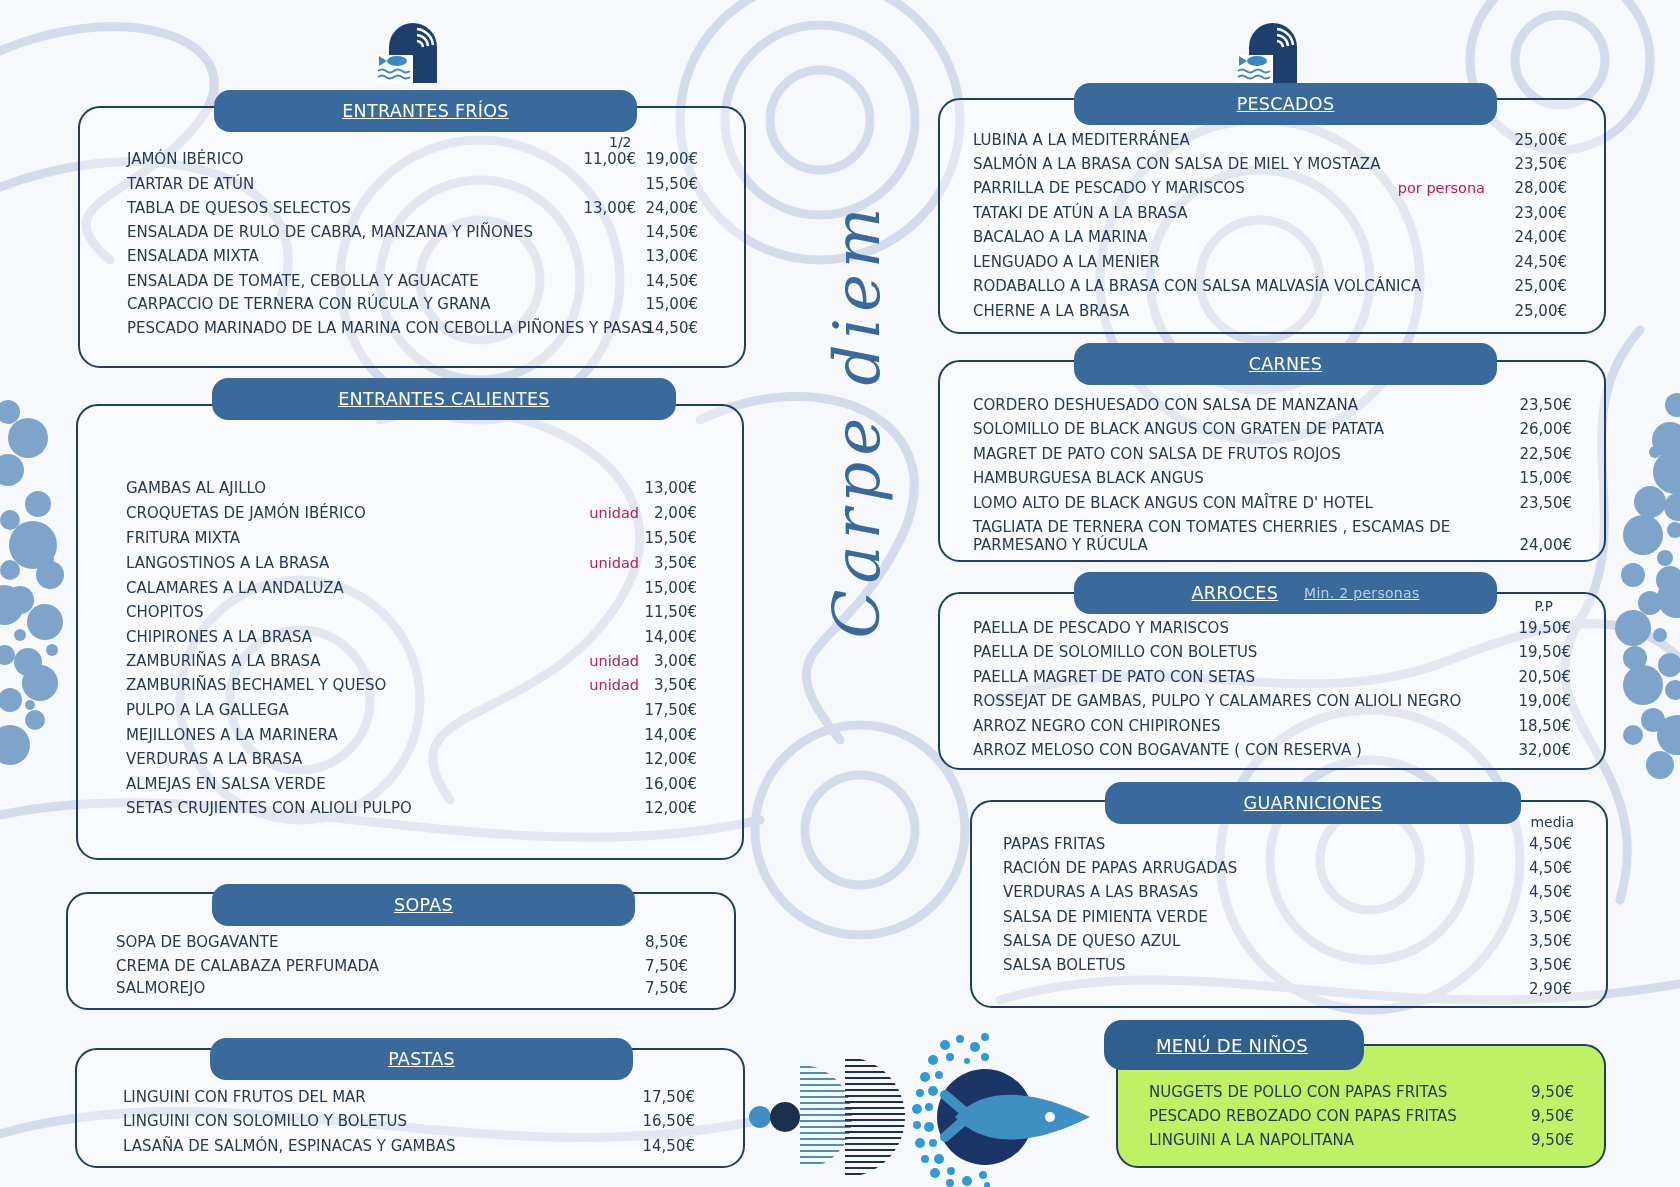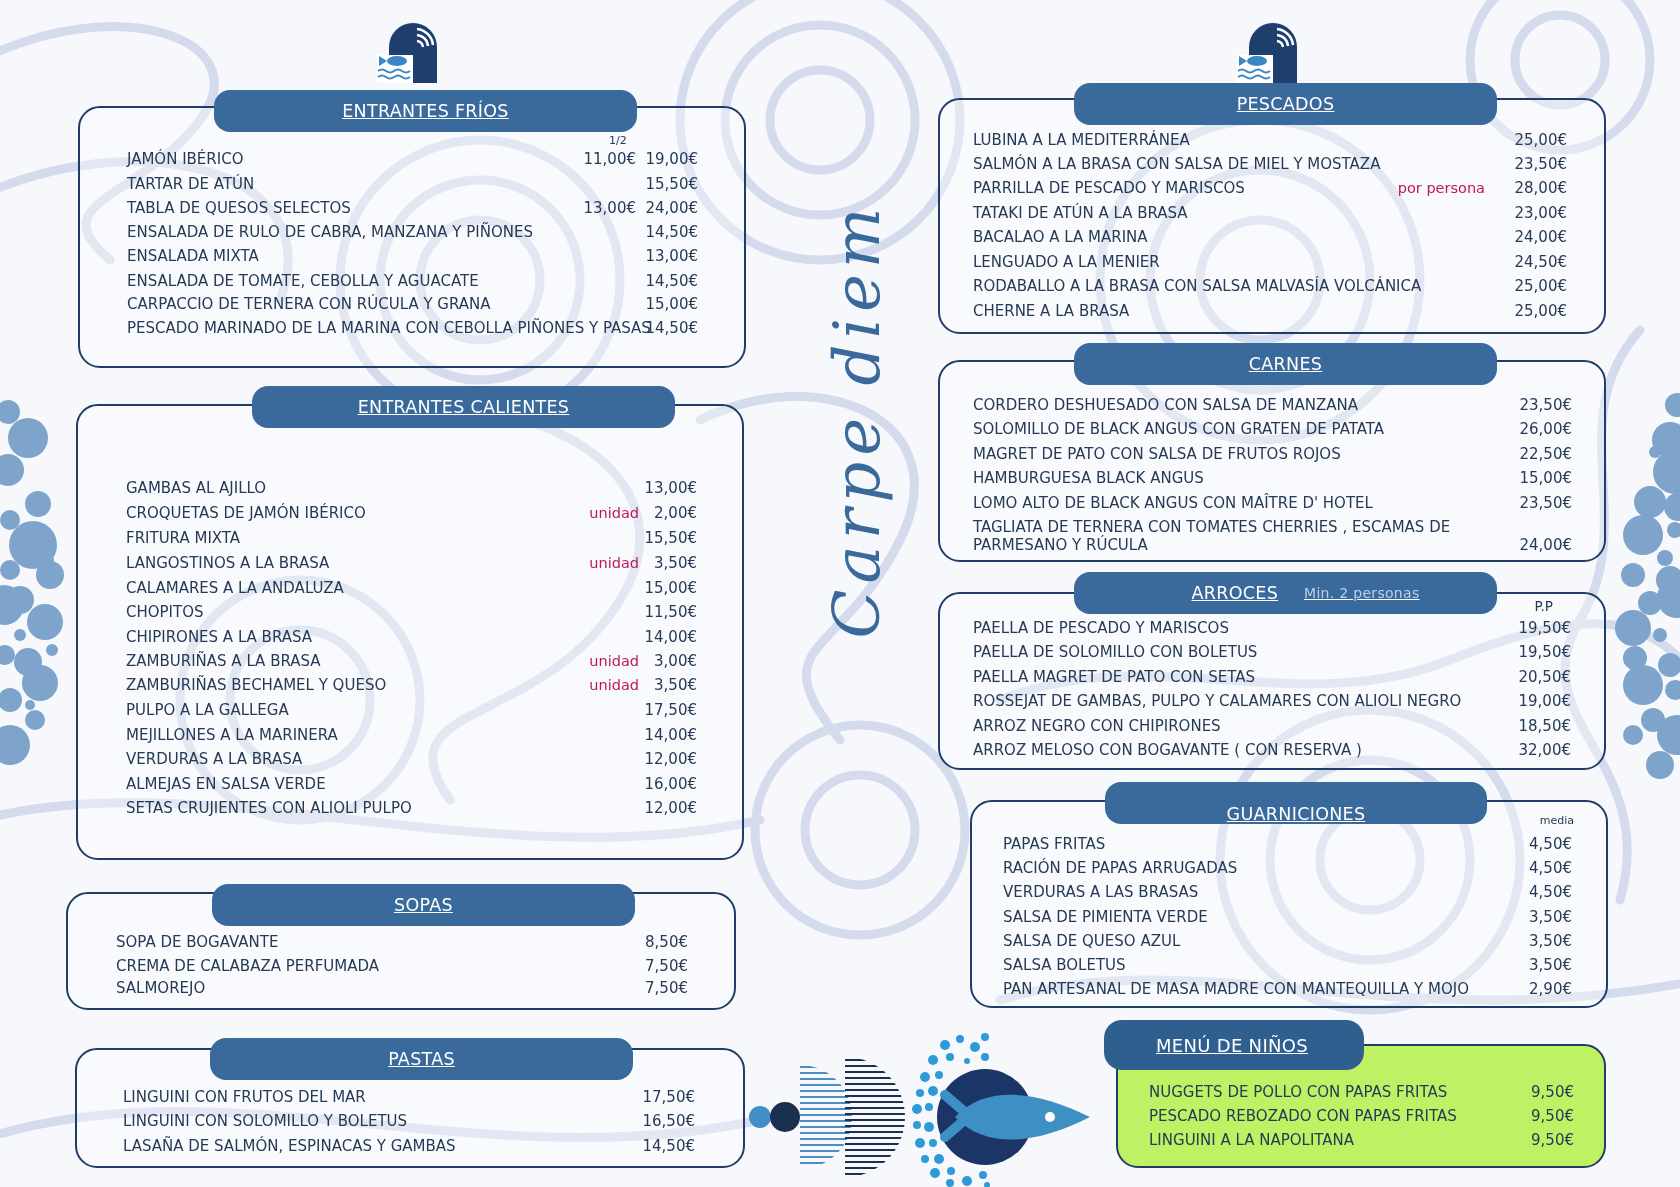--- a/index.html
+++ b/index.html
@@ -34,21 +34,21 @@
   .rows { position: absolute; left: 0; right: 0; }
   .row {
     position: absolute; left: 0; right: 0; height: 22px;
     font-size: 15px; line-height: 22px; color: #263a55;
     white-space: nowrap;
   }
   .row .name { position: absolute; left: 0; }
   .row .note { position: absolute; font-size: 14.5px; color: #be185d; }
   .row .price { position: absolute; right: 0; text-align: right; }
   .row .price2 { position: absolute; text-align: right; }
-  .col-note { position: absolute; font-size: 11px; color: #263a55; z-index: 3; }
+  .col-note { position: absolute; font-size: 14px; color: #263a55; z-index: 3; }
   .logo { position: absolute; z-index: 3; }
   .carpe { position: absolute; z-index: 3; }
   .bubbles { position: absolute; z-index: 1; }
   .fish-art { position: absolute; z-index: 3; }
   .kids { background: #bef264; border-color: #1f3d66; }
   .kids-header { background: #2f5f8f; justify-content: flex-start; padding-left: 52px; border-radius: 18px; }
 </style>
 </head>
 <body>
 
@@ -274,21 +274,21 @@
     <div class="row" style="top:296px">
         <span class="name">ALMEJAS EN SALSA VERDE</span>
         <span class="price">16,00€</span>
       </div>
     <div class="row" style="top:320px">
         <span class="name">SETAS CRUJIENTES CON ALIOLI PULPO</span>
         <span class="price">12,00€</span>
       </div>
   </div>
 </div>
-<div class="section-header" style="left:212px;top:386px;width:423px;margin-left:40px;">
+<div class="section-header" style="left:212px;top:378px;width:464px;">
     <span>ENTRANTES CALIENTES</span>
   </div>
 
 <div class="section" style="left:66px;top:892px;width:670px;height:118px;">
   <div class="rows" style="left:48px;right:46px;top:37px;">
     <div class="row" style="top:0">
         <span class="name">SOPA DE BOGAVANTE</span>
         <span class="price">8,50€</span>
       </div>
     <div class="row" style="top:24px">
@@ -542,26 +542,25 @@
       </div>
     <div class="row" style="top:97px">
         <span class="name">SALSA DE QUESO AZUL</span>
         <span class="price">3,50€</span>
       </div>
     <div class="row" style="top:121px">
         <span class="name">SALSA BOLETUS</span>
         <span class="price">3,50€</span>
       </div>
     <div class="row" style="top:145px">
-        <span class="name">PAN ARTESANAL DE MASA MADRE CON MANTEQUILLA Y MOJO</span>
         <span class="price">2,90€</span>
       </div>
   </div>
 </div>
-<div class="section-header" style="left:1105px;top:782px;width:382px;align-items:flex-end;">
+<div class="section-header" style="left:1105px;top:782px;width:416px;">
     <span>GUARNICIONES</span>
   </div>
 
 <div class="section kids" style="left:1116px;top:1044px;width:490px;height:124px;">
   <div class="rows" style="left:31px;right:30px;top:35px;">
     <div class="row" style="top:0">
         <span class="name">NUGGETS DE POLLO CON PAPAS FRITAS</span>
         <span class="price">9,50€</span>
       </div>
     <div class="row" style="top:24px">

